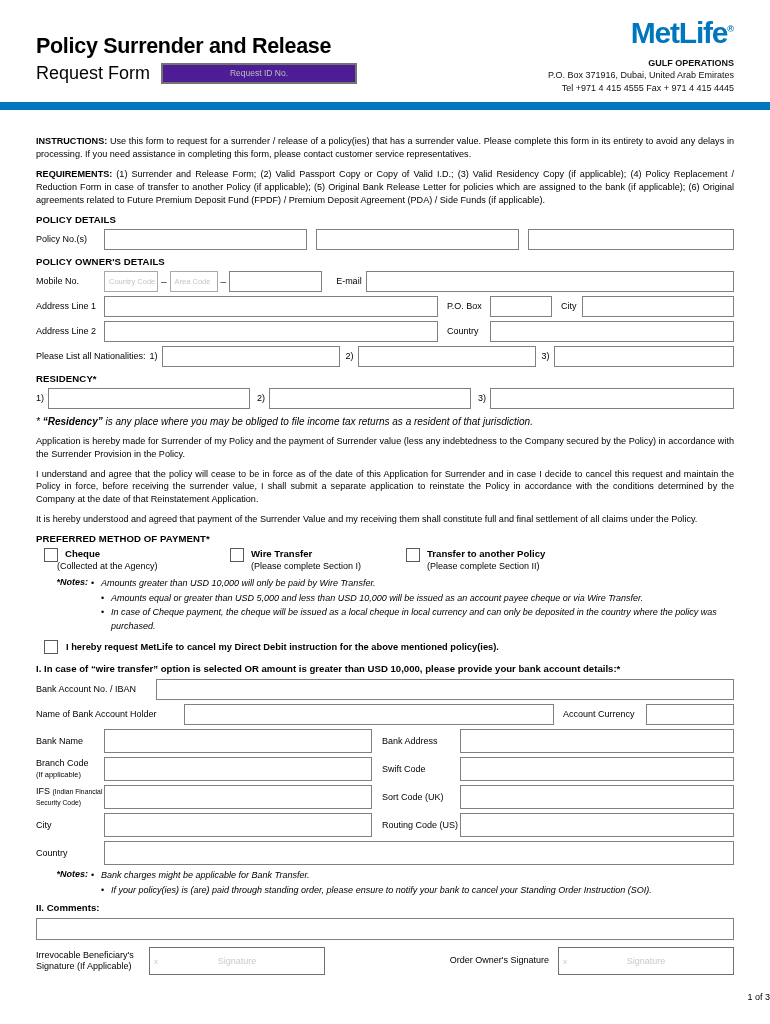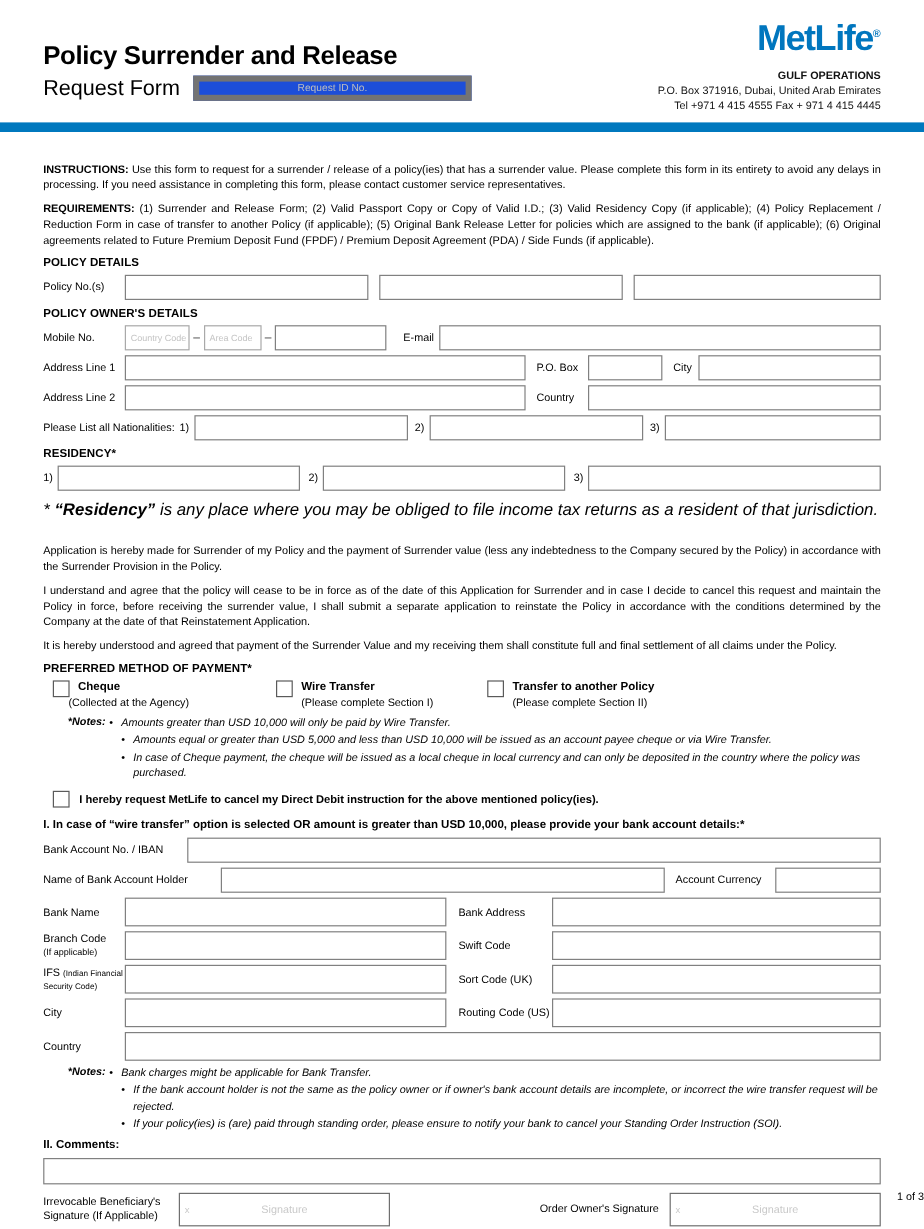--- a/index.html
+++ b/index.html
@@ -40,24 +40,24 @@
     align-items: center;
     gap: 11px;
   }
   .form-subtitle {
     font-size: 18px;
     font-weight: normal;
     line-height: 1;
     white-space: nowrap;
   }
   .req-id-box {
-    width: 232px;
+    width: 196px;
     height: 21px;
-    border: 5px solid #737373;
-    background: #1d4ed8;
+    border: 2px solid #737373;
+    background: #4c1d95;
     font-size: 8.5px;
     color: #bdbdbd;
     display: flex;
     align-items: center;
     justify-content: center;
   }
 
   .hdr-right {
     position: absolute;
     right: 36px;
@@ -340,21 +340,21 @@
   <div class="sec-head">RESIDENCY*</div>
   <div class="row">
     <div class="num">1)</div>
     <div class="fld" style="width:202px"></div>
     <div class="num" style="padding-left:7px">2)</div>
     <div class="fld" style="width:202px"></div>
     <div class="num" style="padding-left:7px">3)</div>
     <div class="fld grow"></div>
   </div>
 
-  <p class="para italic" style="font-size:14px;margin-top:6px;margin-bottom:19px"><span>* </span><b>“Residency”</b><span> is any place where you may be obliged to file income tax returns as a resident of that jurisdiction.</span></p>
+  <p class="para italic" style="font-size:10px;margin-top:6px;margin-bottom:6px"><span>* </span><b>“Residency”</b><span> is any place where you may be obliged to file income tax returns as a resident of that jurisdiction.</span></p>
 
   <p class="para">Application is hereby made for Surrender of my Policy and the payment of Surrender value (less any indebtedness to the Company secured by the Policy) in accordance with the Surrender Provision in the Policy.</p>
   <p class="para">I understand and agree that the policy will cease to be in force as of the date of this Application for Surrender and in case I decide to cancel this request and maintain the Policy in force, before receiving the surrender value, I shall submit a separate application to reinstate the Policy in accordance with the conditions determined by the Company at the date of that Reinstatement Application.</p>
   <p class="para">It is hereby understood and agreed that payment of the Surrender Value and my receiving them shall constitute full and final settlement of all claims under the Policy.</p>
 
   <div class="sec-head">PREFERRED METHOD OF PAYMENT*</div>
   <div class="pay-opts">
     <div class="pay-opt" style="width:186px">
       <div class="cb"></div>
       <div>
@@ -442,21 +442,20 @@
 
   <div class="row">
     <div class="lbl" style="width:68px">Country</div>
     <div class="fld tall grow"></div>
   </div>
 
   <div class="notes" style="margin-top:4px">
     <div class="notes-lbl">*Notes:</div>
     <ul>
       <li>Bank charges might be applicable for Bank Transfer.</li>
-      <li class="indent">If the bank account holder is not the same as the policy owner or if owner's bank account details are incomplete, or incorrect the wire transfer request will be rejected.</li>
       <li class="indent">If your policy(ies) is (are) paid through standing order, please ensure to notify your bank to cancel your Standing Order Instruction (SOI).</li>
     </ul>
   </div>
 
   <div class="sec-num-head" style="margin-top:4px">II.  Comments:</div>
   <div class="fld" style="width:100%;height:22px"></div>
 
   <div class="sig-area">
     <div class="sig-lbl" style="width:113px">
       <span>Irrevocable Beneficiary's</span><br>

